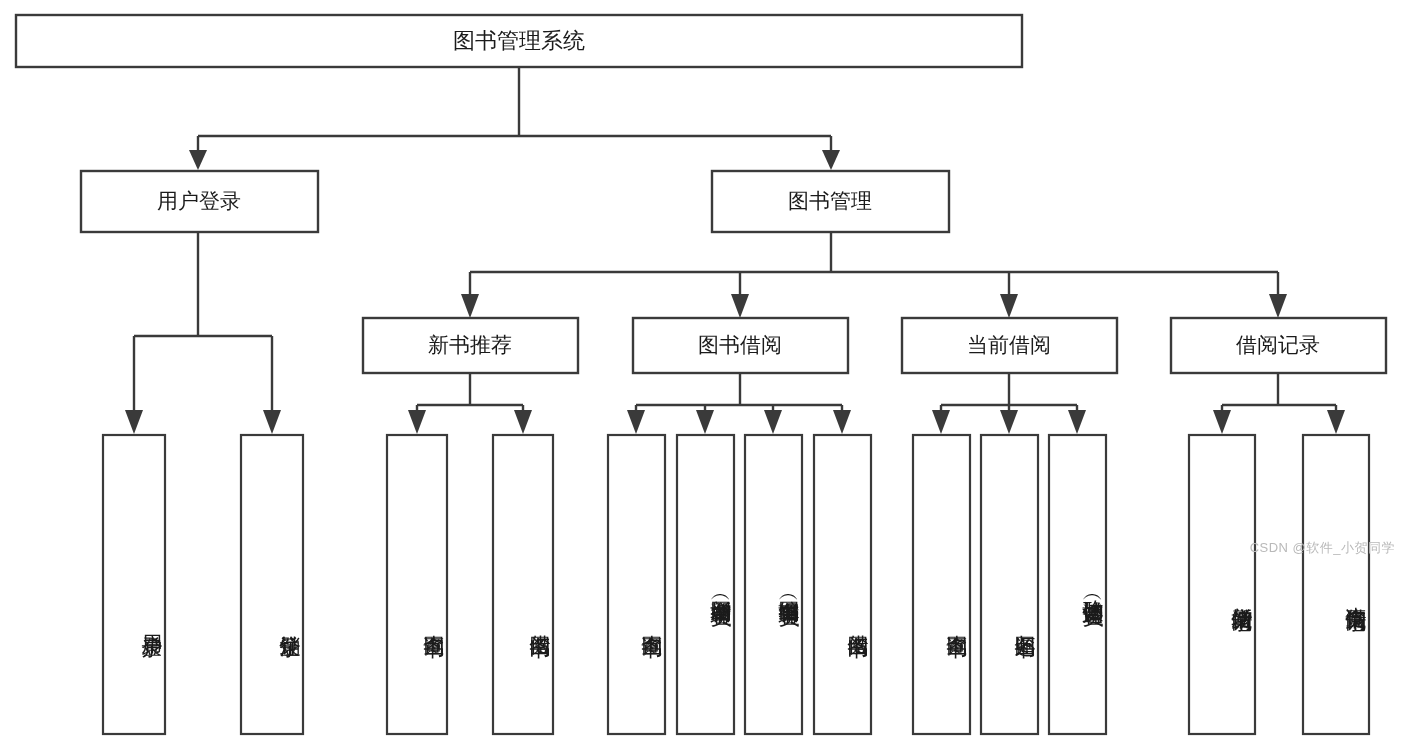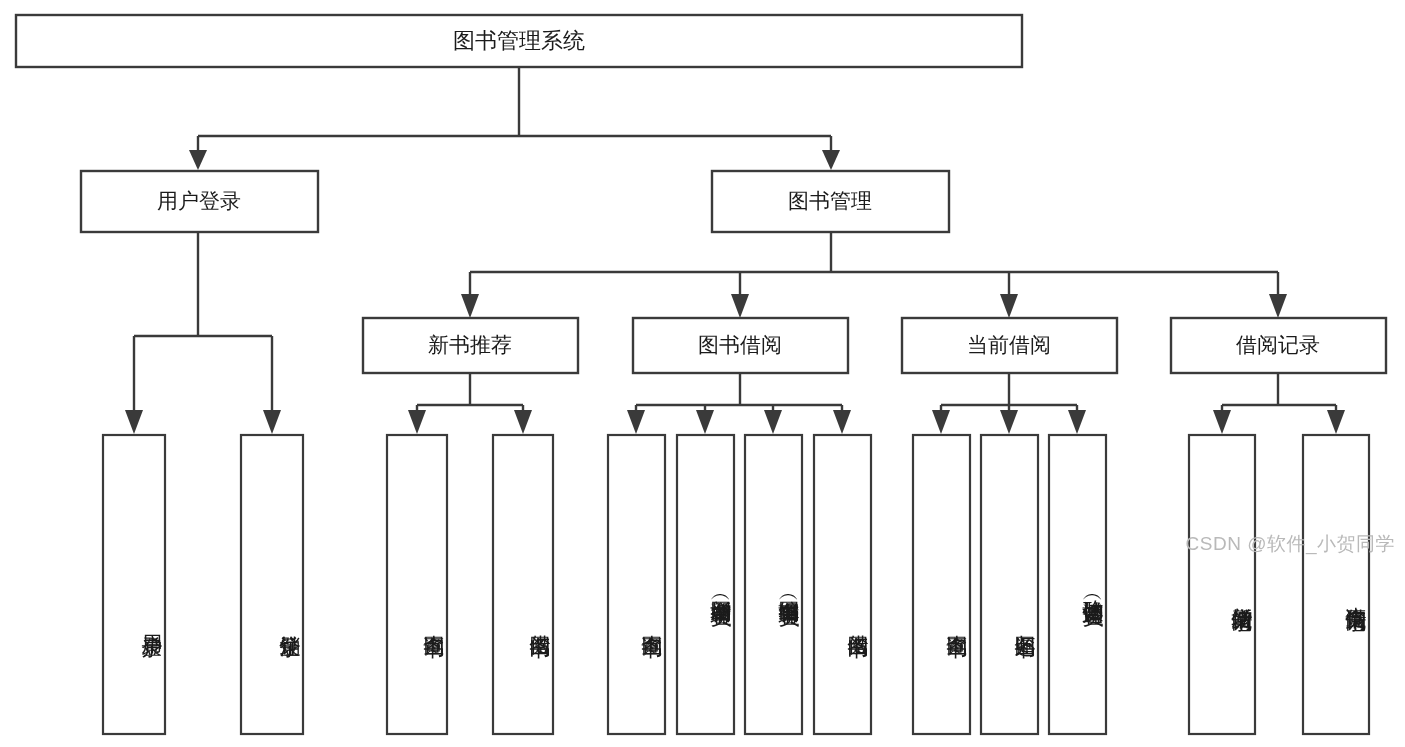--- a/index.html
+++ b/index.html
@@ -74,21 +74,21 @@
     align-items: flex-start;
     justify-content: center;
     white-space: nowrap;
     pointer-events: none;
   }
   .watermark {
     position: absolute;
     right: 10px;
     bottom: 6px;
     font-family: "Liberation Sans", "DejaVu Sans", sans-serif;
-    font-size: 19px;
+    font-size: 13px;
     color: #b9b9b9;
     letter-spacing: 0.5px;
     white-space: nowrap;
   }
 </style>
 </head>
 <body>
 
 <div id="diagram-root">
 

